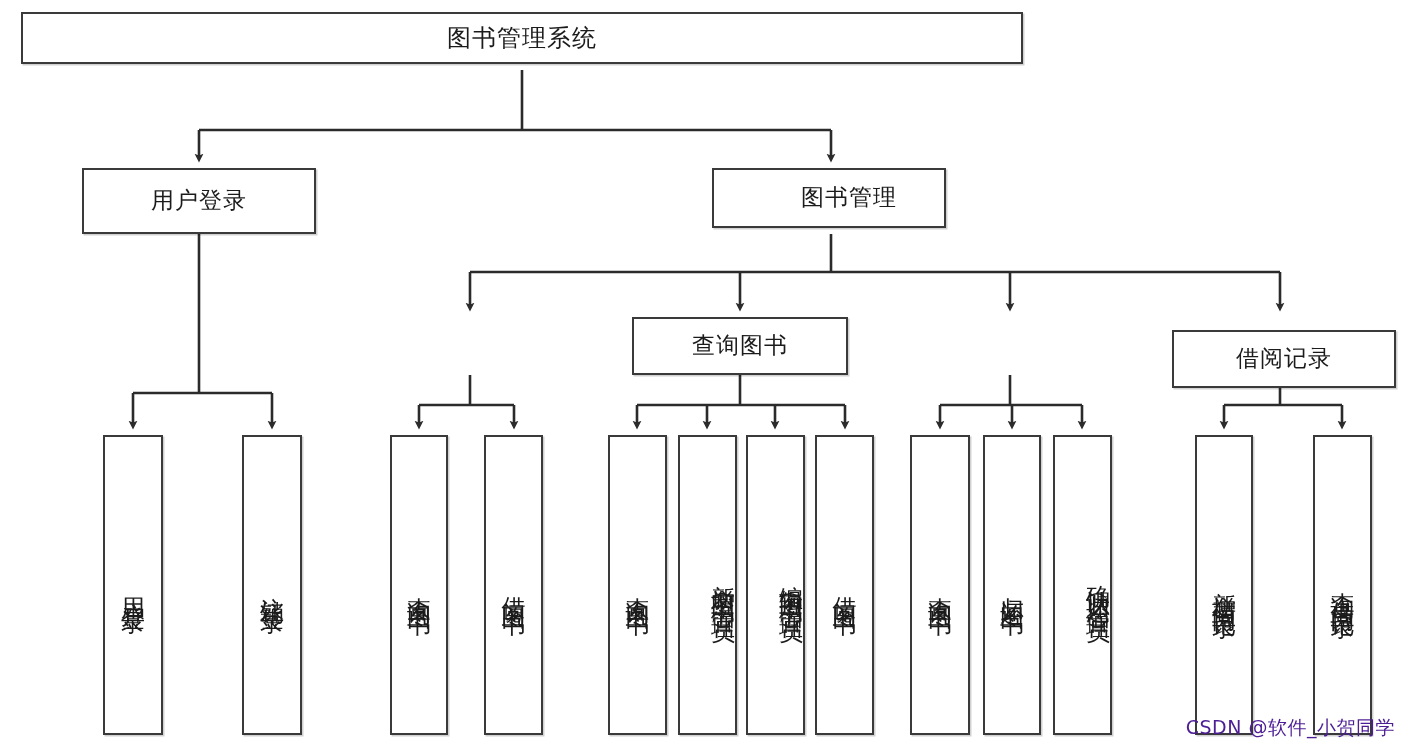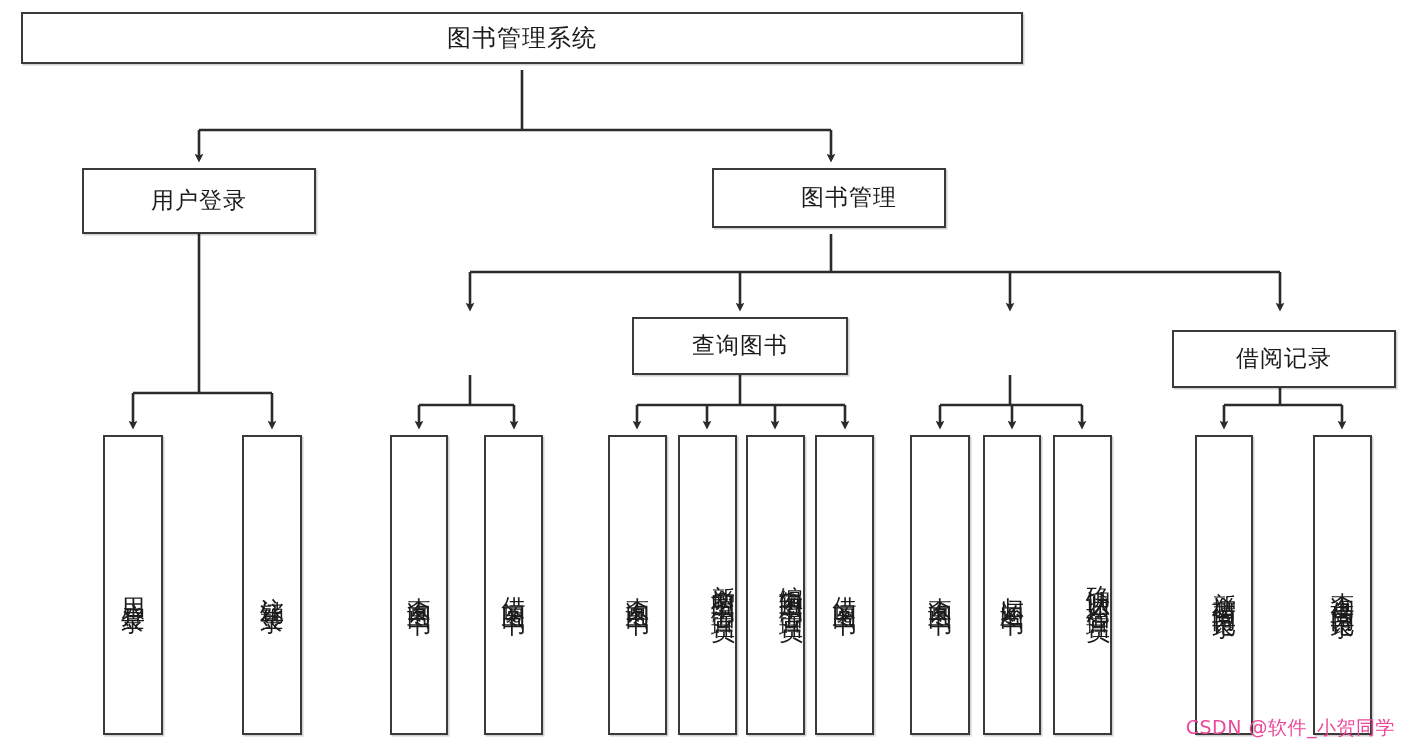--- a/index.html
+++ b/index.html
@@ -51,21 +51,21 @@
     white-space: nowrap;
   }
   .node.v.mid {
     align-items: center;
   }
   .watermark {
     position: absolute;
     right: 10px;
     bottom: 6px;
     font-size: 19px;
-    color: #ec4899;
+    color: #4c1d95;
     letter-spacing: 0.5px;
     white-space: nowrap;
   }
 </style>
 </head>
 <body>
 
 <div id="canvas">
 
   <svg id="edges" viewBox="0 0 1405 747">

